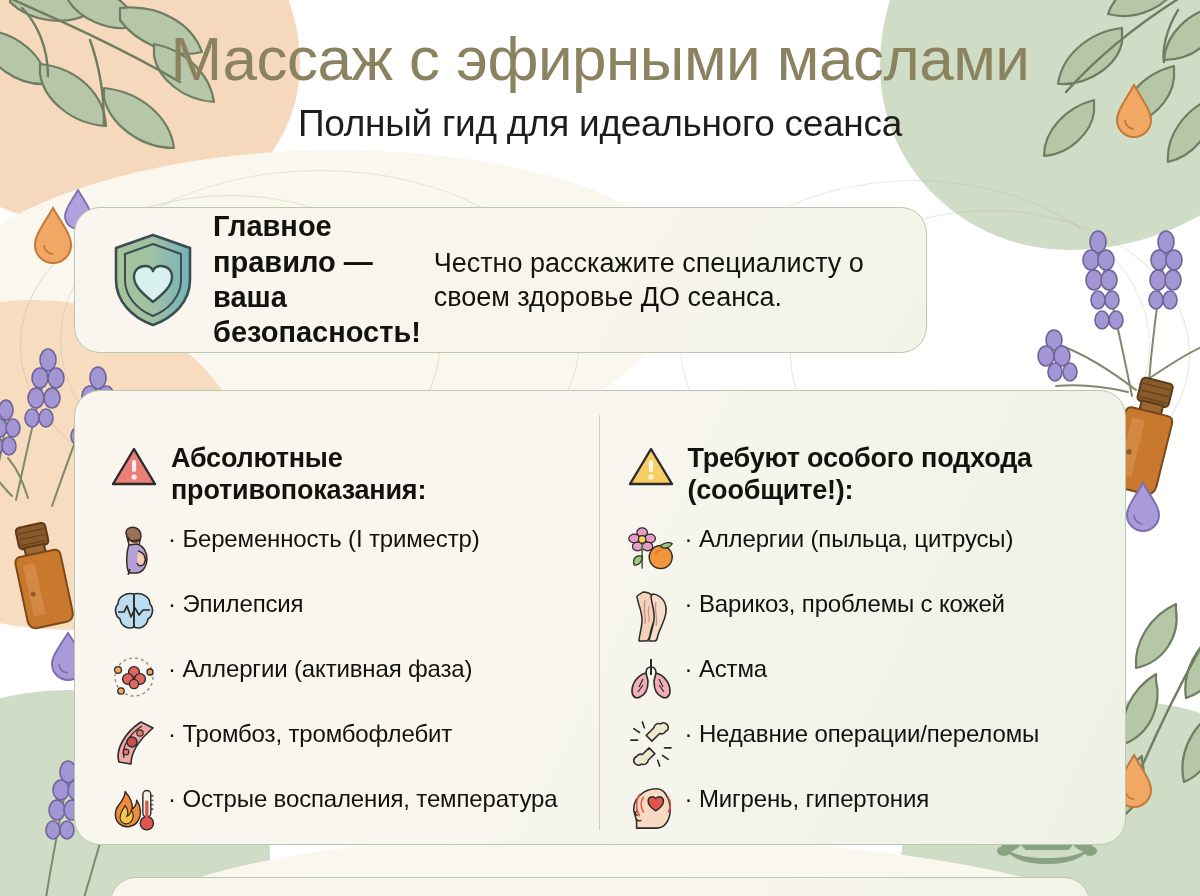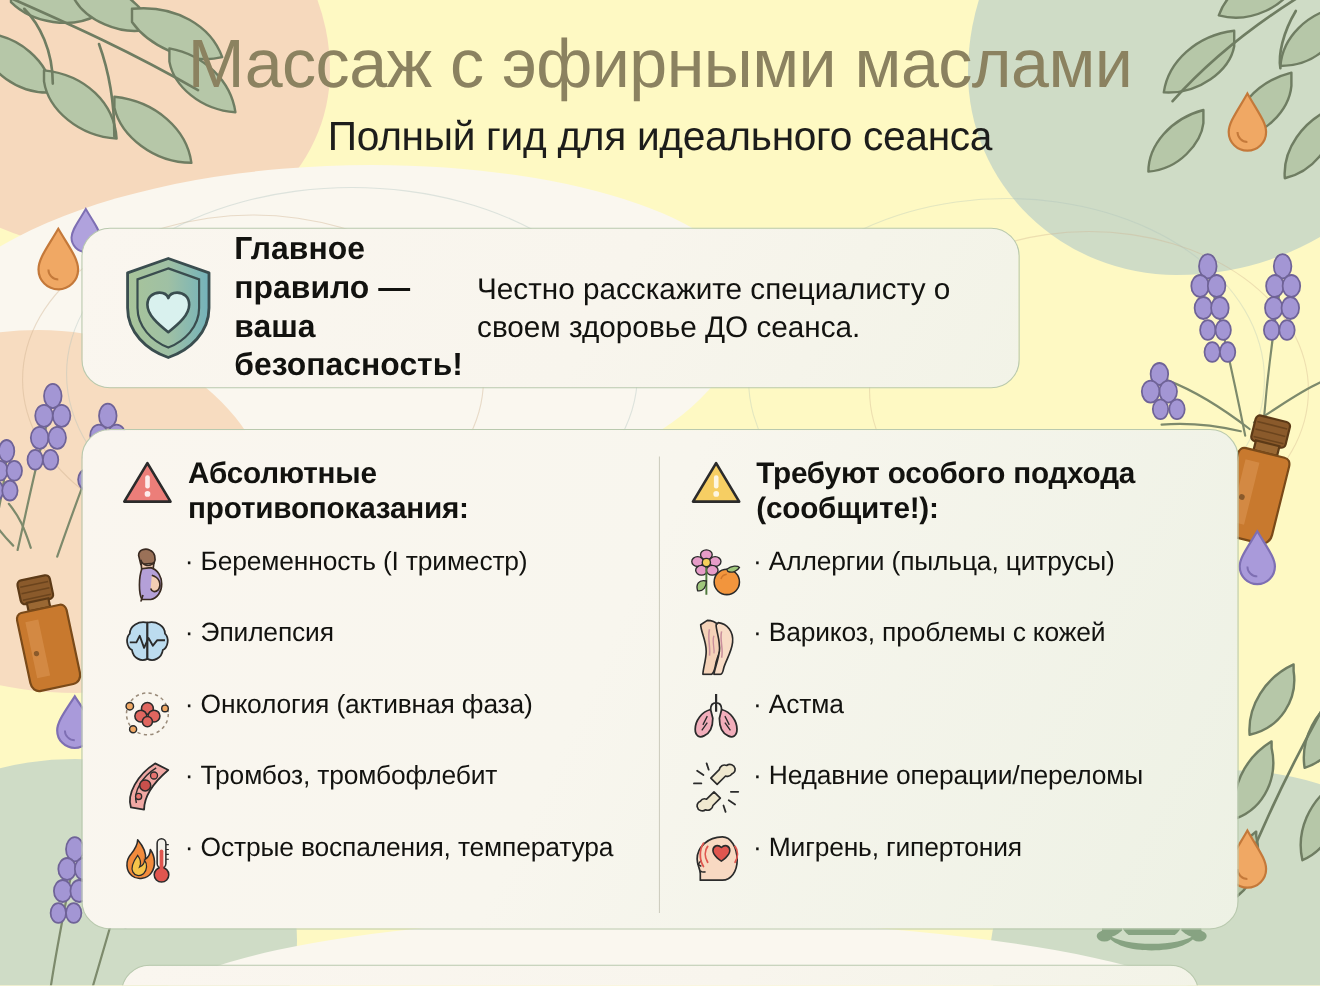--- a/index.html
+++ b/index.html
@@ -10,21 +10,21 @@
     overflow: hidden;
     font-family: "Liberation Sans", sans-serif;
     background: #f4f2e6;
   }
 
   .poster {
     position: relative;
     width: 1200px;
     height: 896px;
     overflow: hidden;
-    background: #fef9c3;
+    background: #ffffff;
   }
 
   
   .bg-layer { position: absolute; inset: 0; overflow: hidden; }
 
   .blob { position: absolute; border-radius: 50%; }
 
   .blob-peach-tl {
     left: -120px; top: -130px;
     width: 420px; height: 360px;
@@ -167,20 +167,21 @@
     min-width: 0;
   }
   .col-left { padding-left: 26px; }
   .col-right { padding-left: 28px; border-left: 1.4px solid #cfcec0; }
 
   .col-head {
     display: flex;
     align-items: flex-start;
     gap: 14px;
     margin-bottom: 18px;
+    margin-top: 28px;
   }
   .col-head-icon { flex: none; margin-top: 3px; }
   .col-head-text {
     font-size: 27px;
     font-weight: 700;
     line-height: 1.18;
     color: #12120f;
     letter-spacing: -0.2px;
   }
 
@@ -523,21 +524,21 @@
                 <circle cx="28" cy="24" r="5.4"></circle>
                   <circle cx="22" cy="29" r="4.6"></circle>
               </g>
               <g fill="#f0a864" stroke="#2b2b2b" stroke-width="1.3">
                 <circle cx="6" cy="15" r="3.4"></circle>
                   <circle cx="38" cy="17" r="3"></circle>
                   <circle cx="9" cy="36" r="3.2"></circle>
               </g>
             </svg>
           </span>
-          <span class="item-text">Онкология (активная фаза)</span>
+          <span class="item-text">Аллергии (активная фаза)</span>
         </div>
 
         <div class="item">
           <span class="item-icon">
             <svg width="46" height="46" viewBox="0 0 46 46">
               <path d="M8 42 C4 30 14 12 30 2 L42 8 C28 20 20 32 20 44 Z" fill="#f0a8a4" stroke="#2b2b2b" stroke-width="1.6" stroke-linejoin="round"></path>
               <path d="M13 38 C10 28 18 14 31 6" stroke="#2b2b2b" stroke-width="1.3" fill="none"></path>
               <circle cx="21" cy="22" r="5" fill="#c9504c" stroke="#2b2b2b" stroke-width="1.4"></circle>
               <circle cx="29" cy="13" r="3.2" fill="#e8736f" stroke="#2b2b2b" stroke-width="1.2"></circle>
               <circle cx="15" cy="32" r="2.8" fill="#e8736f" stroke="#2b2b2b" stroke-width="1.2"></circle>

